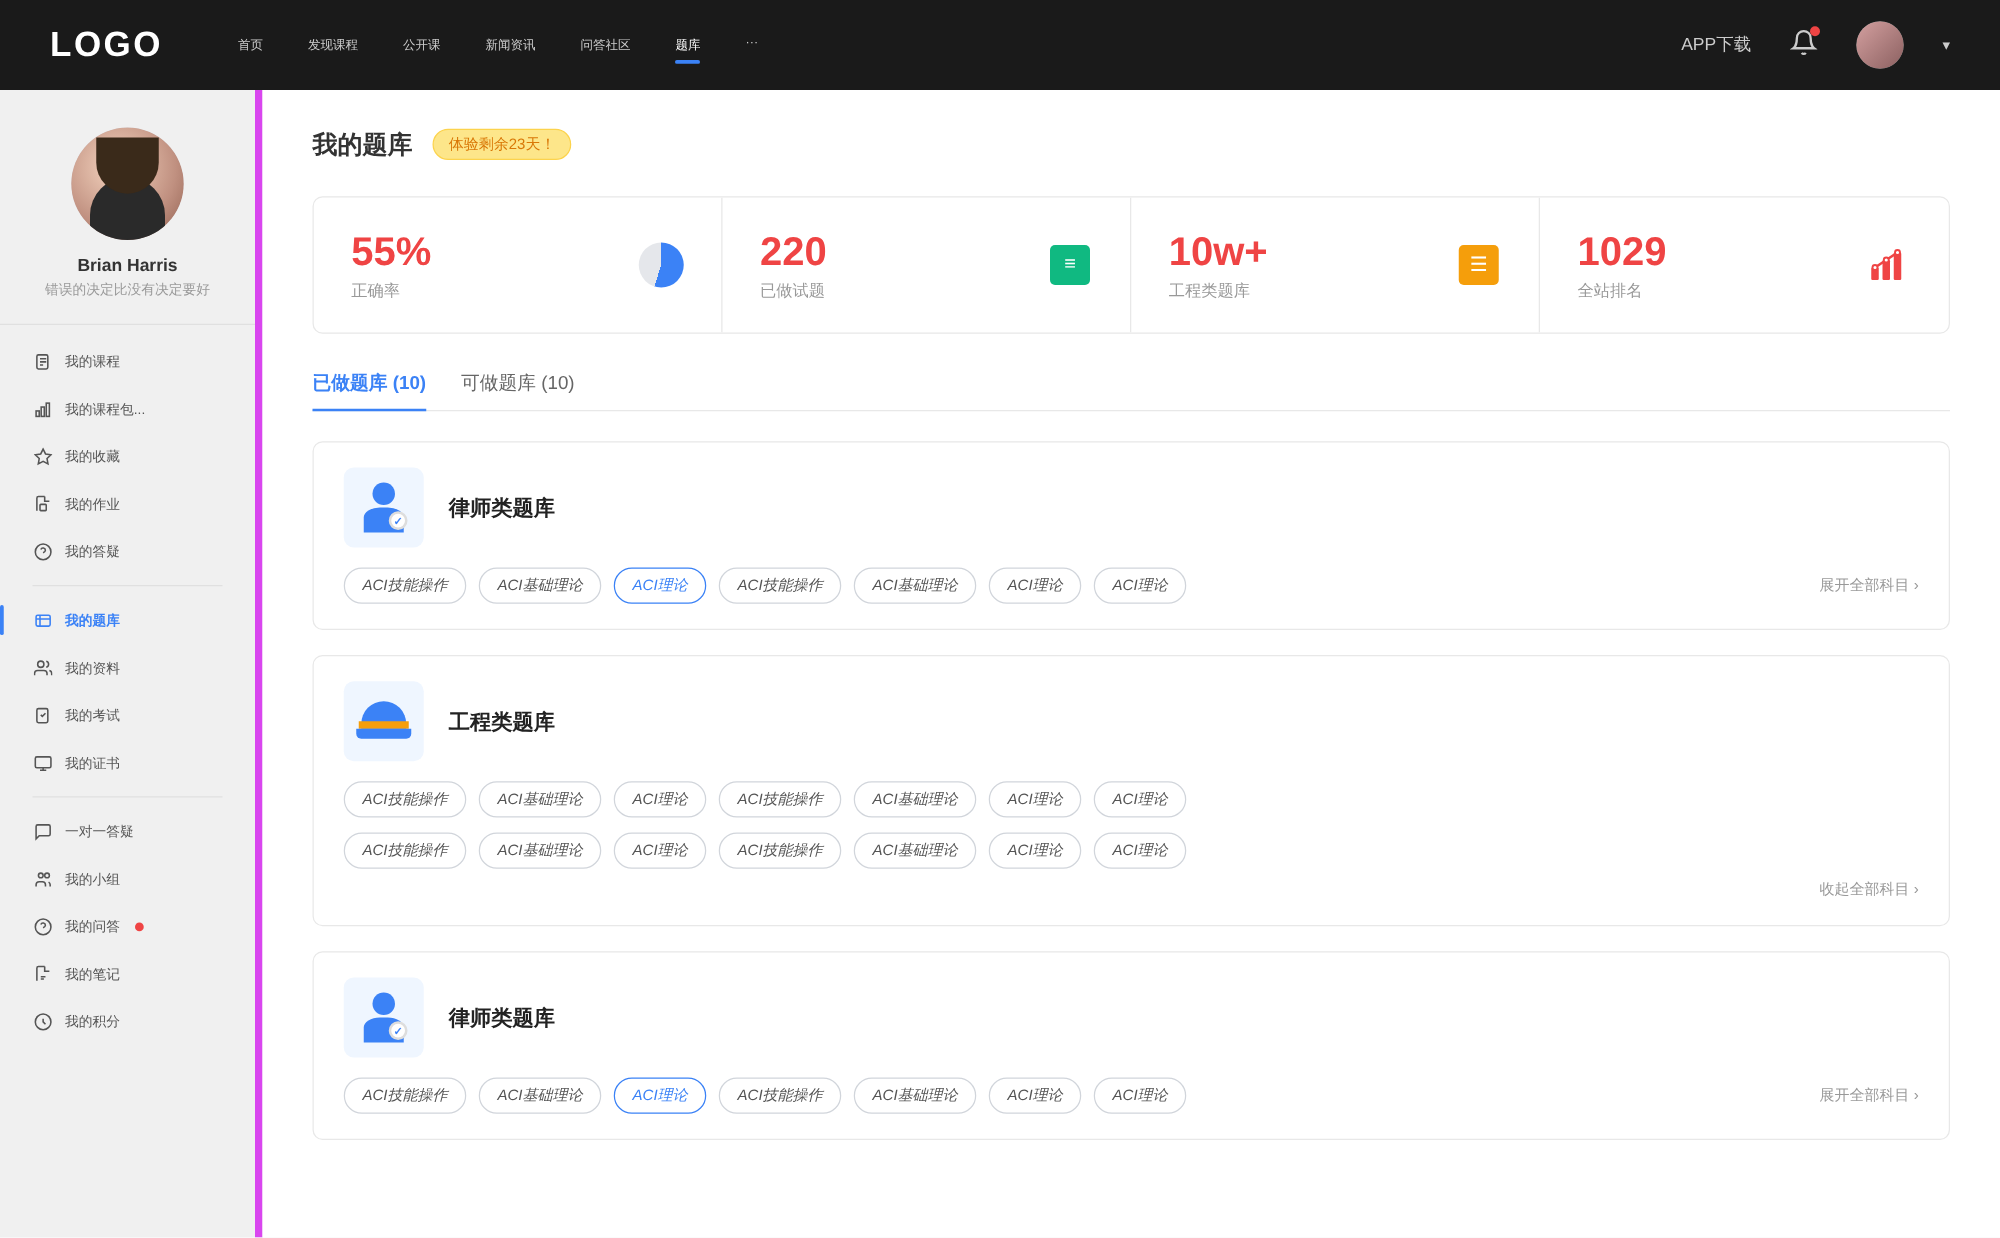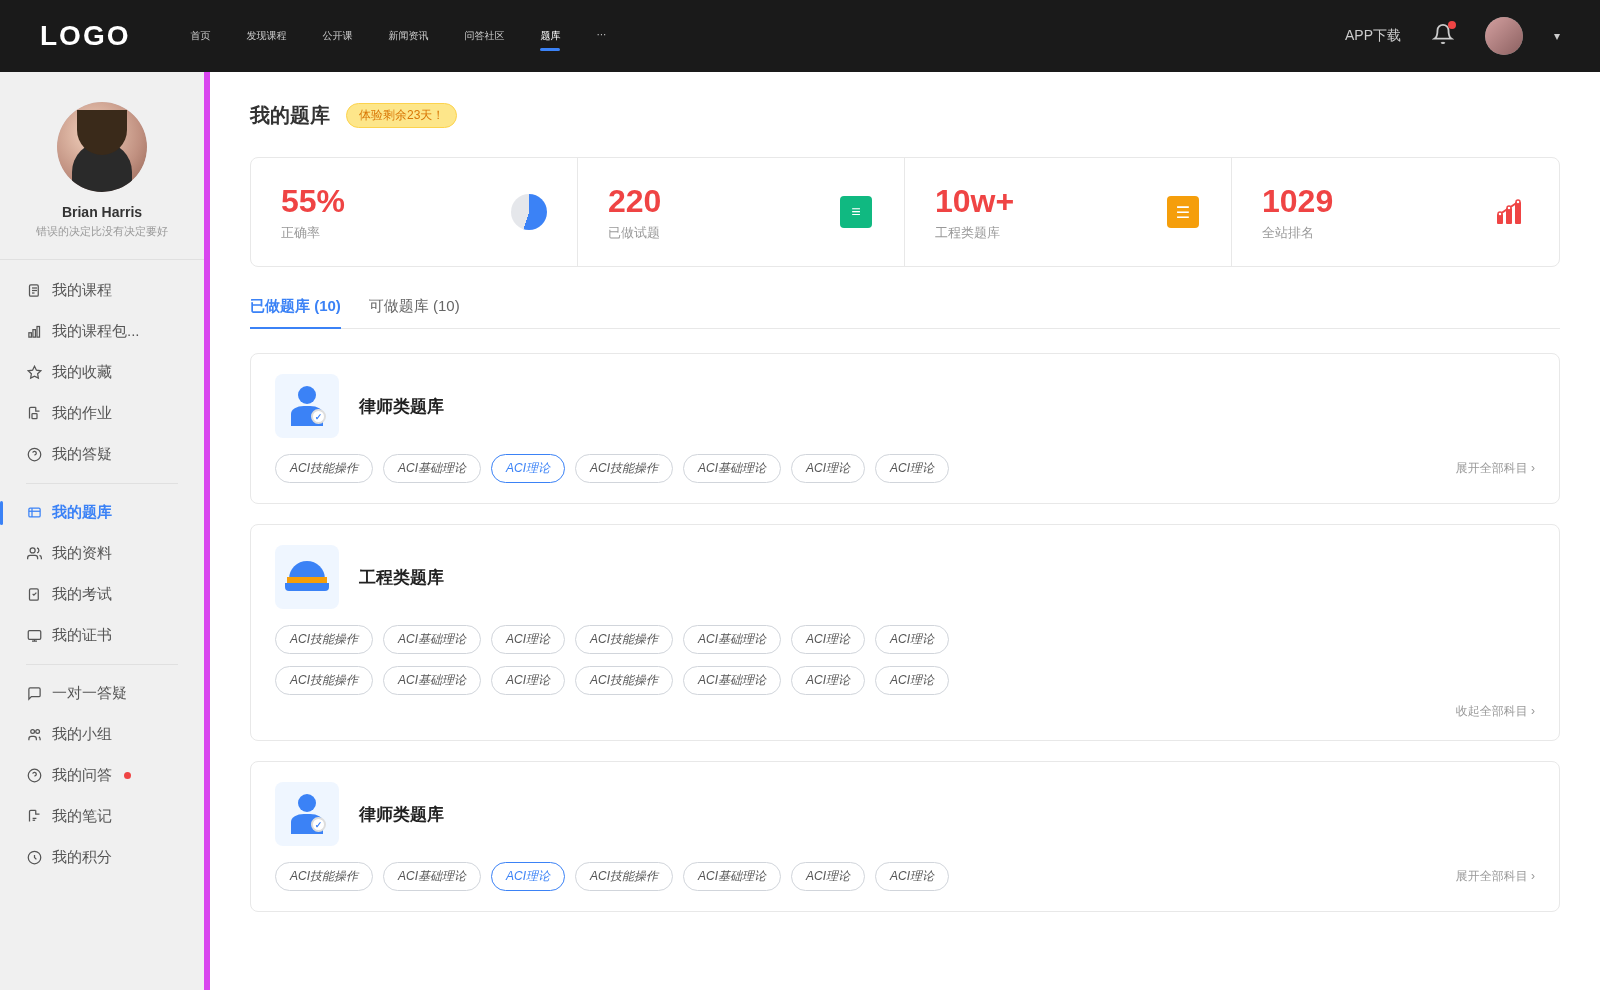--- a/index.html
+++ b/index.html
@@ -152,21 +152,21 @@
     .sidebar-menu {
       padding: 0 10px;
     }
     .sidebar-item {
       display: flex;
       align-items: center;
       gap: 10px;
       padding: 11px 16px;
       cursor: pointer;
       border-radius: 4px;
-      font-size: 15px;
+      font-size: 11px;
       color: #555;
       position: relative;
     }
     .sidebar-item.active {
       color: #3b82f6;
       font-weight: 600;
     }
     .sidebar-item.active::before {
       content: '';
       position: absolute;

